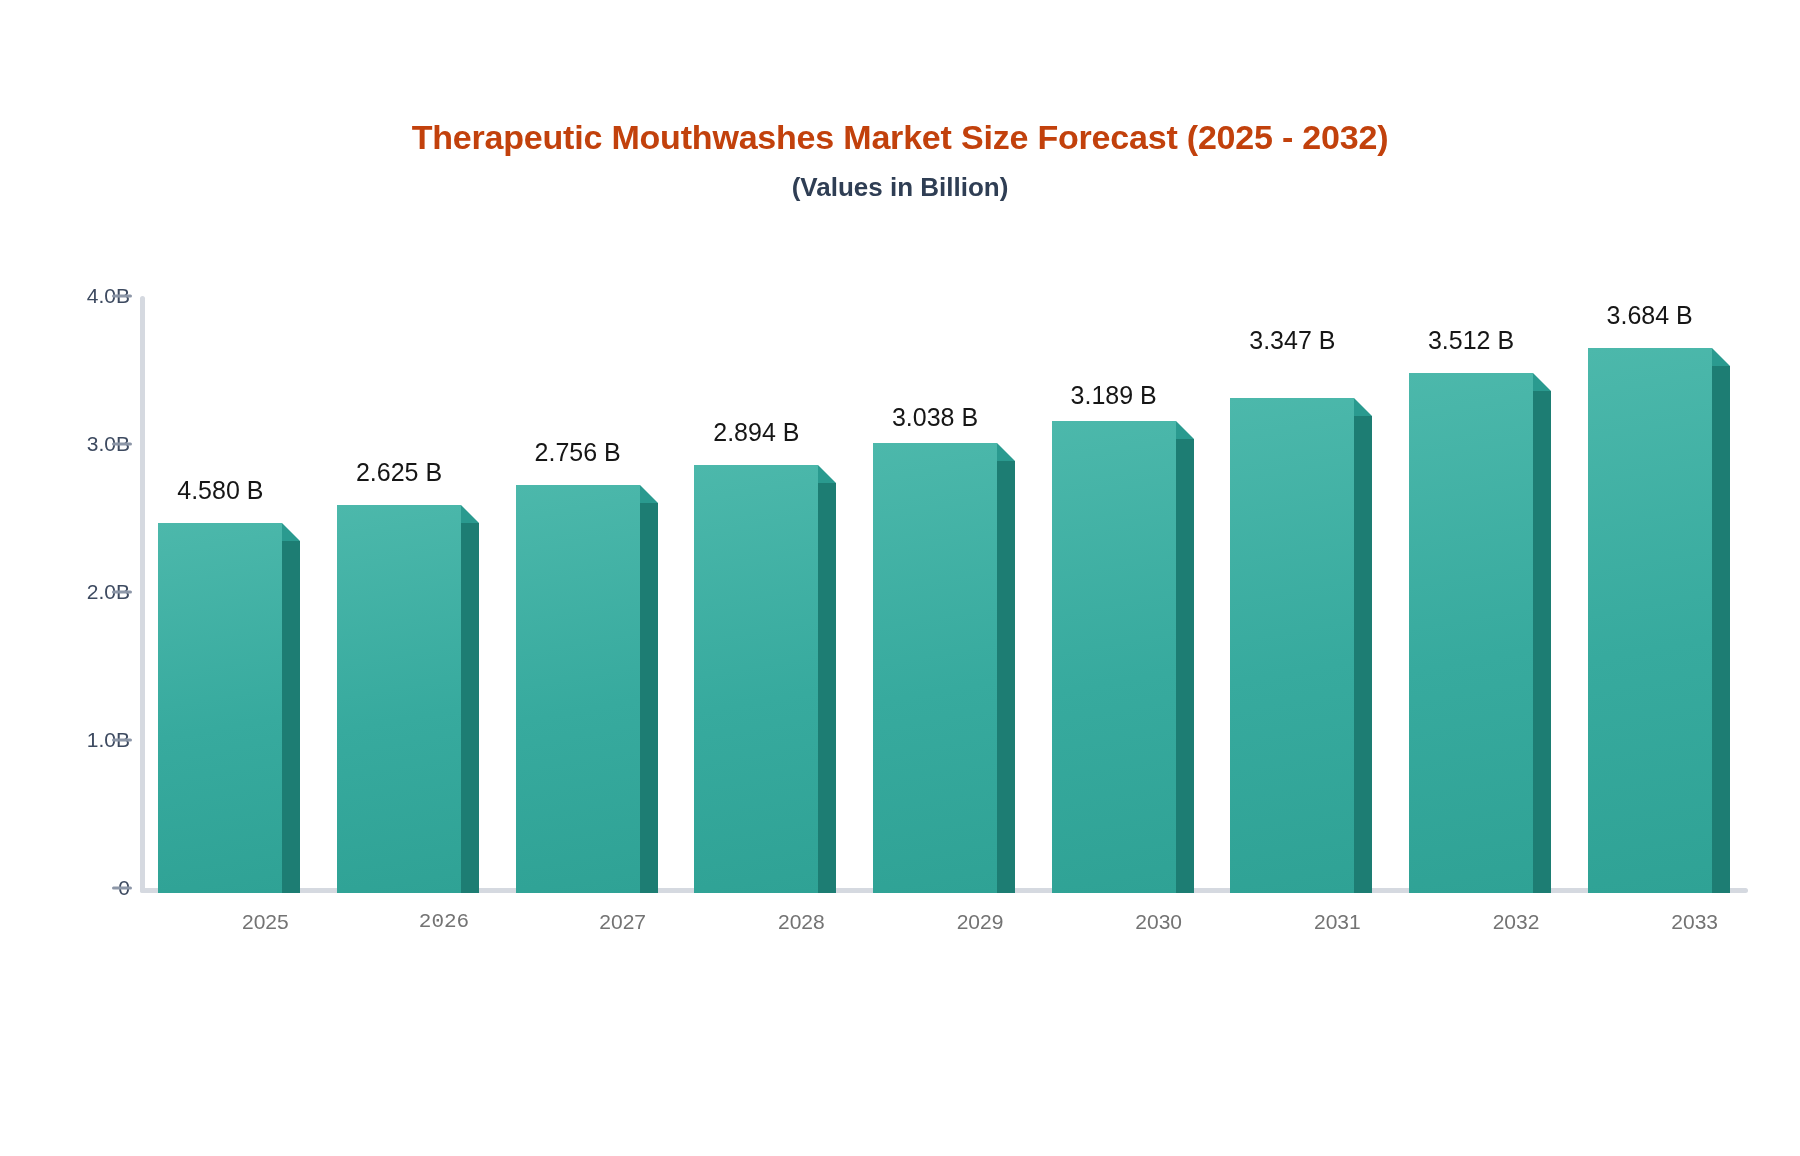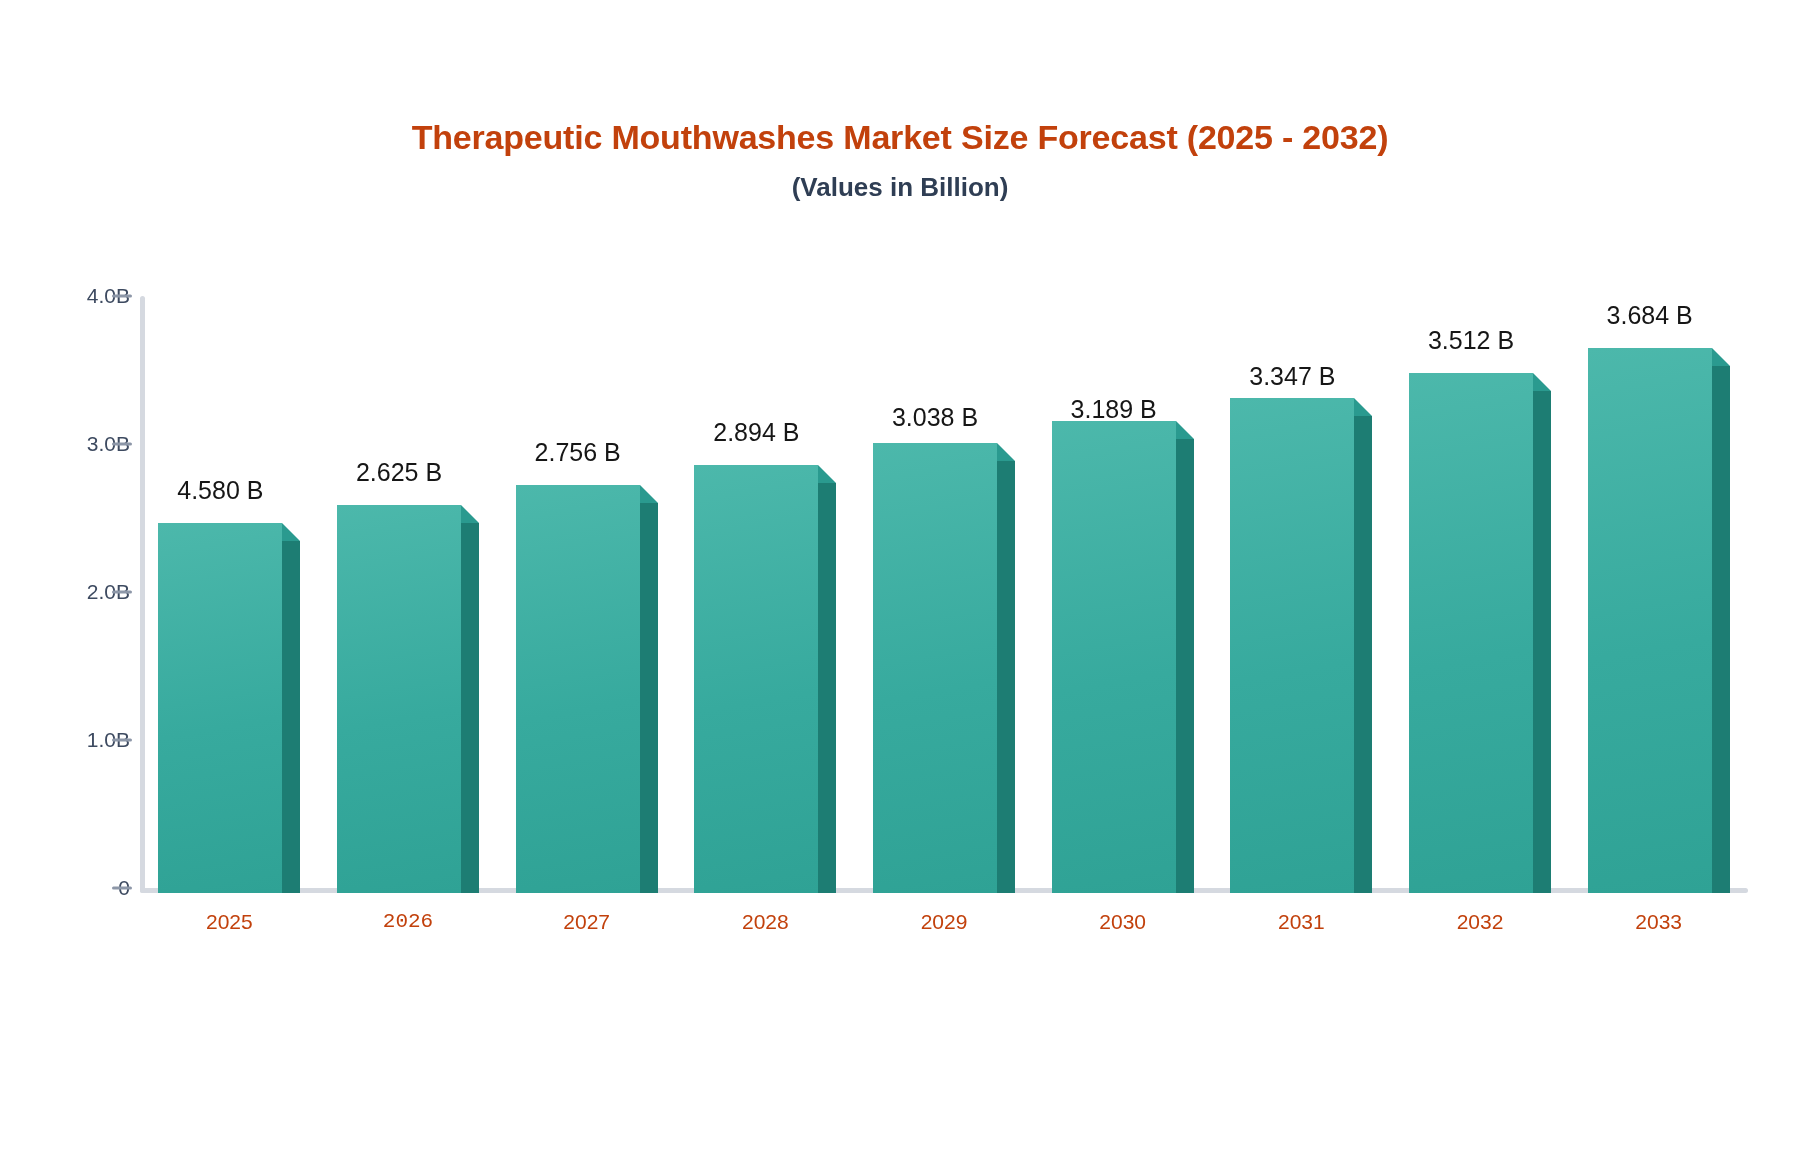--- a/index.html
+++ b/index.html
@@ -140,24 +140,25 @@
     font-size: 25px;
     color: #161616;
     white-space: nowrap;
   }
 
   
   .xtick {
     position: absolute;
     top: 622px;
     font-size: 21px;
-    color: #c2410c;
+    color: #737373;
     text-align: left;
     transform: translateX(-50%);
     white-space: nowrap;
+    margin-left: 36px;
   }
 
   
   .logo {
     position: absolute;
     left: 1528px;
     top: 1040px;
     width: 200px;
     height: 80px;
   }
@@ -228,27 +229,27 @@
         <div class="bar-group" style="left: 733px; width: 124px; height: 449.624px;">
           <div class="bar-side" style="left: 124px; height: 431.624px;"></div>
           <div class="bar-top" style="left: 124px; bottom: 431.624px; border-left: 18px solid rgb(42, 154, 143); border-top: 18px solid transparent;"></div>
           <div class="bar-face" style="height: 449.624px;"></div>
           <div class="bar-label" style="bottom: 461px;">3.038 B</div>
         </div>
         <div class="bar-group" style="left: 911.667px; width: 124px; height: 471.972px;">
           <div class="bar-side" style="left: 124px; height: 453.972px;"></div>
           <div class="bar-top" style="left: 124px; bottom: 453.972px; border-left: 18px solid rgb(42, 154, 143); border-top: 18px solid transparent;"></div>
           <div class="bar-face" style="height: 471.972px;"></div>
-          <div class="bar-label" style="bottom: 469px;">3.189 B</div>
+          <div class="bar-label" style="bottom: 483px;">3.189 B</div>
         </div>
         <div class="bar-group" style="left: 1090.33px; width: 124px; height: 495.356px;">
           <div class="bar-side" style="left: 124px; height: 477.356px;"></div>
           <div class="bar-top" style="left: 124px; bottom: 477.356px; border-left: 18px solid rgb(42, 154, 143); border-top: 18px solid transparent;"></div>
           <div class="bar-face" style="height: 495.356px;"></div>
-          <div class="bar-label" style="bottom: 502px;">3.347 B</div>
+          <div class="bar-label" style="bottom: 538px;">3.347 B</div>
         </div>
         <div class="bar-group" style="left: 1269px; width: 124px; height: 519.776px; margin-top: 28px;">
           <div class="bar-side" style="left: 124px; height: 501.776px;"></div>
           <div class="bar-top" style="left: 124px; bottom: 501.776px; border-left: 18px solid rgb(42, 154, 143); border-top: 18px solid transparent;"></div>
           <div class="bar-face" style="height: 519.776px;"></div>
           <div class="bar-label" style="bottom: 537.776px;">3.512 B</div>
         </div>
         <div class="bar-group" style="left: 1447.67px; width: 124px; height: 545.232px;">
           <div class="bar-side" style="left: 124px; height: 527.232px;"></div>
           <div class="bar-top" style="left: 124px; bottom: 527.232px; border-left: 18px solid rgb(42, 154, 143); border-top: 18px solid transparent;"></div>

